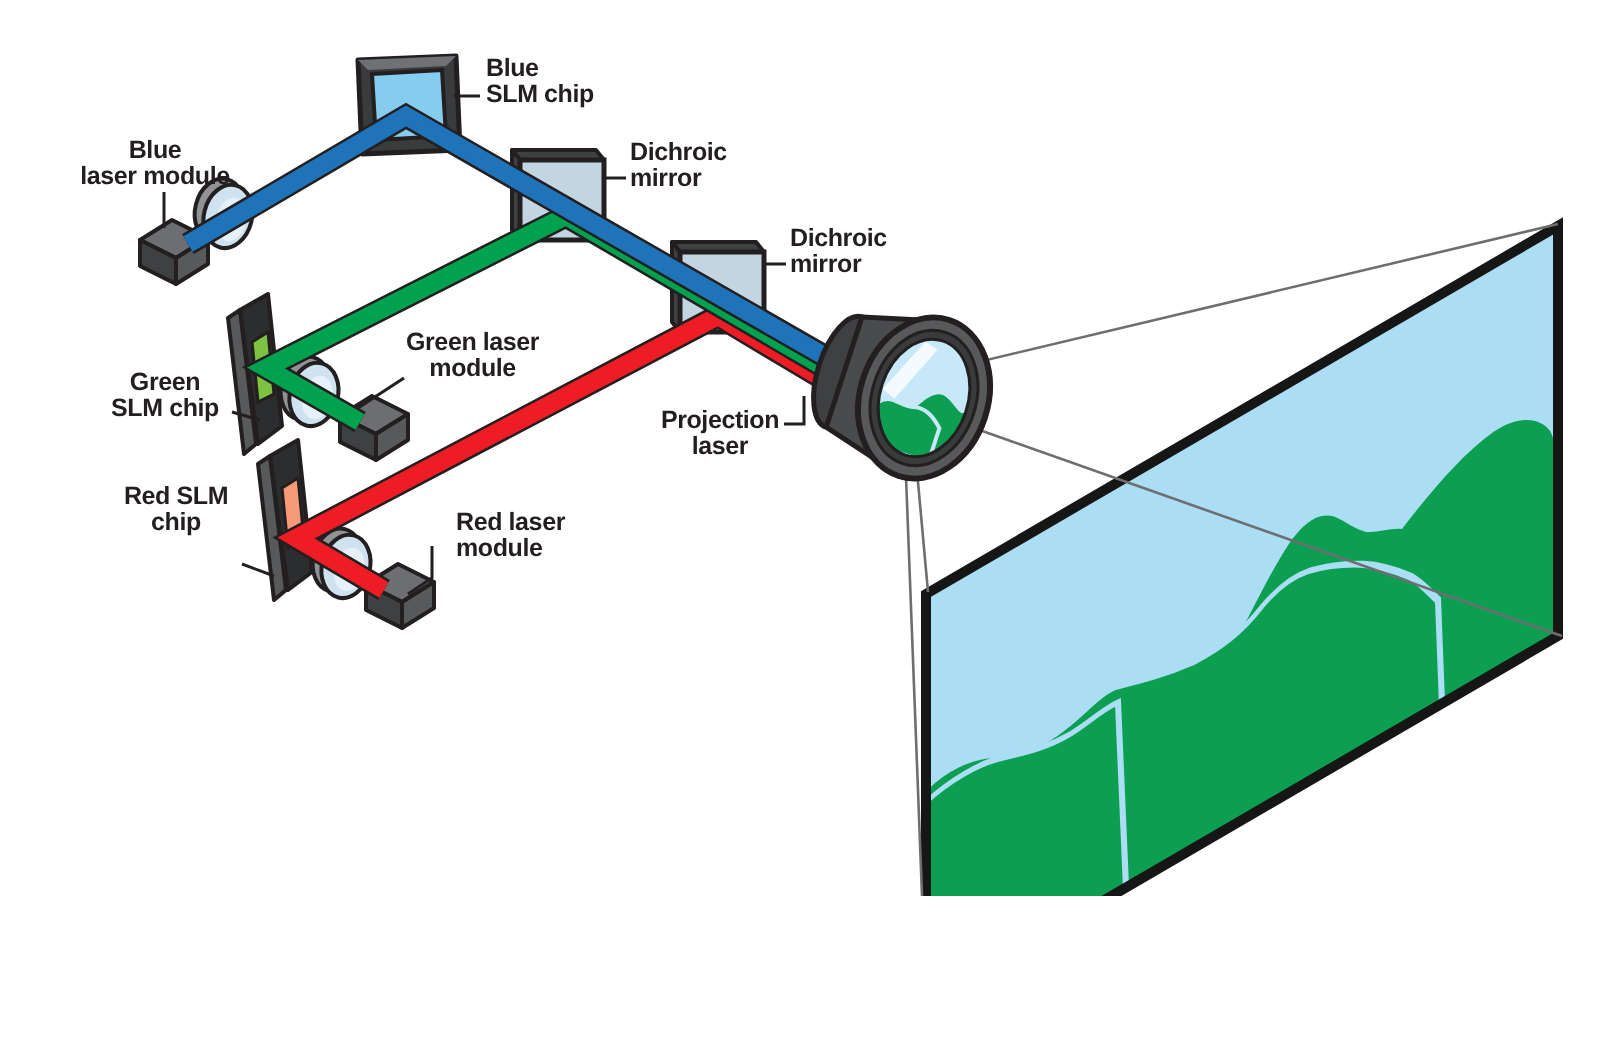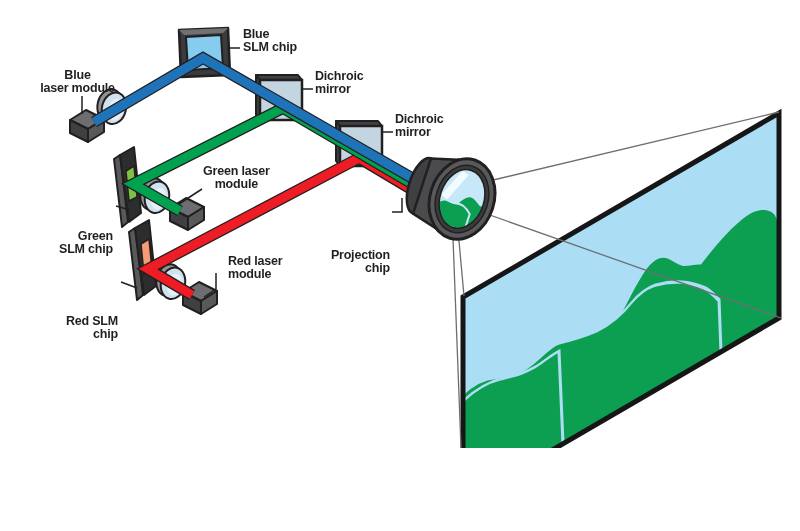--- a/index.html
+++ b/index.html
@@ -1,21 +1,21 @@
 <!DOCTYPE html>
 <html><head>
 <meta charset="utf-8">
 <style>
   html,body{margin:0;padding:0;background:#ffffff;}
   #stage{position:relative;width:800px;height:448px;background:#ffffff;overflow:hidden;
          font-family:"Liberation Sans","DejaVu Sans",sans-serif;}
   #art{position:absolute;left:0;top:0;}
   .label{position:absolute;white-space:pre-line;color:#231f20;font-weight:700;
          font-size:12.5px;line-height:1.06;letter-spacing:-0.2px;}
-  .al-r{text-align:right;margin-top:45px;}
+  .al-r{text-align:center;}
   .al-c{text-align:center;}
 </style>
 </head>
 <body>
 
 <div id="stage">
 
 <svg id="art" width="800" height="531" viewBox="0 0 800 531">
 
   <defs>
@@ -142,20 +142,20 @@
 <div class="label al-c" style="left:30px;top:69px;width:95px;">Blue
 laser module</div>
 <div class="label" style="left:315px;top:70px;">Dichroic
 mirror</div>
 <div class="label" style="left:395px;top:113px;">Dichroic
 mirror</div>
 <div class="label al-r" style="left:52px;top:185px;width:61px;">Green
 SLM chip</div>
 <div class="label" style="left:203px;top:165px;text-align:center;">Green laser
 module</div>
-<div class="label al-r" style="left:58px;top:270px;width:60px;">Red SLM
+<div class="label al-r" style="left:58px;top:242px;width:60px;">Red SLM
 chip</div>
 <div class="label" style="left:228px;top:255px;">Red laser
 module</div>
 <div class="label al-r" style="left:330px;top:204px;width:60px;">Projection
-chip</div>
+laser</div>
 
 </div>
 
 </body></html>

